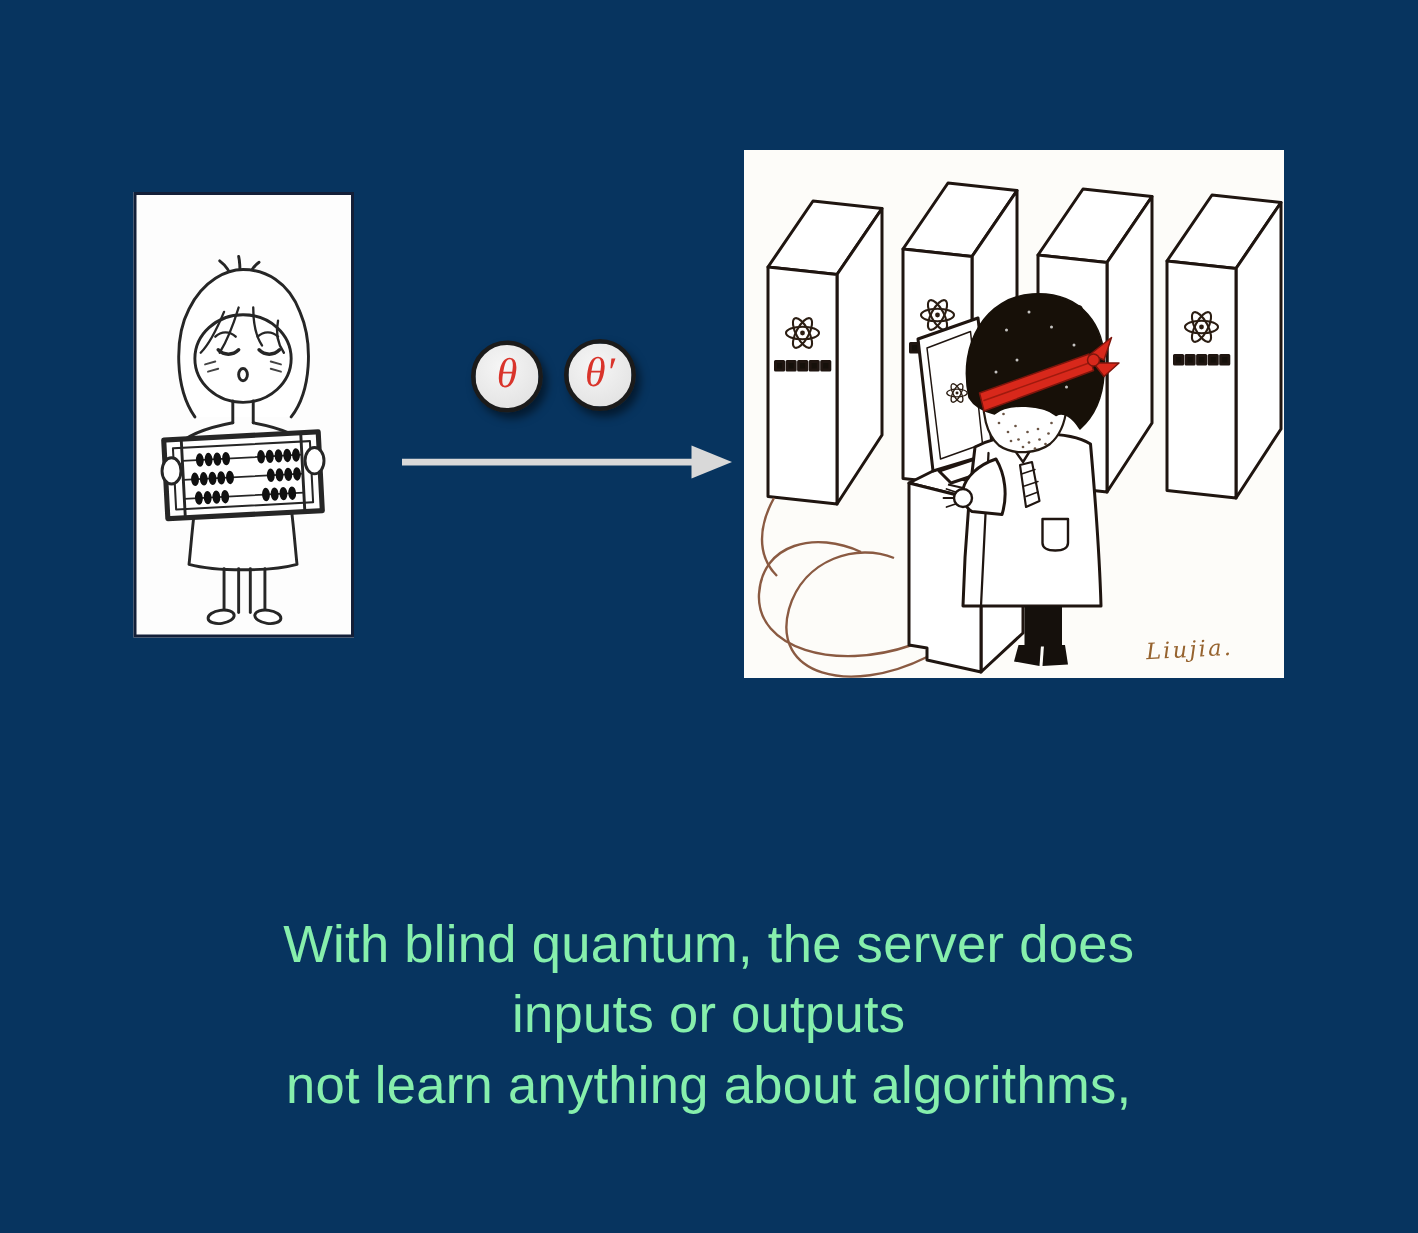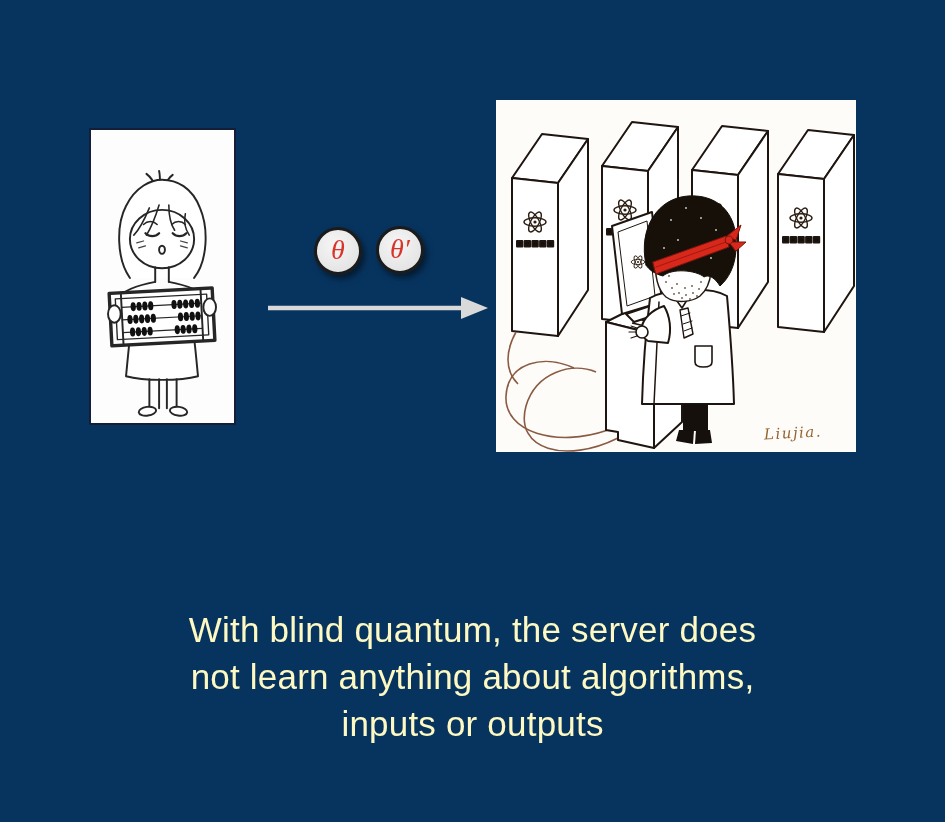--- a/index.html
+++ b/index.html
@@ -42,21 +42,21 @@
   .token-2 { left: 376px; top: 226px; }
   .token span {
     font-family: "Liberation Serif", serif; font-style: italic;
     font-size: 28px; color: #D9342B; line-height: 1; transform: translateY(-1px);
   }
 
   .arrow-svg { position: absolute; left: 266px; top: 294px; }
 
   .caption {
     position: absolute; left: 0; right: 0; top: 606px;
-    text-align: center; color: #fef9c3;
+    text-align: center; color: #86efac;
     font-size: 35px; line-height: 47px; font-weight: 400;
     letter-spacing: 0.2px;
   }
 </style>
 </head>
 <body>
 
 <div class="slide">
 
   <div class="client-box">
@@ -289,17 +289,17 @@
           <polygon points="233,142 250,142 240,151" fill="#D8281B" stroke="#7d150c" stroke-width="1"></polygon>
           <circle cx="233" cy="140" r="4" fill="#D8281B" stroke="#7d150c" stroke-width="1"></circle>
         </g>
       </g>
     </svg>
     <div class="signature">Liujia.</div>
   </div>
 
   <div class="caption">
     <div>With blind quantum, the server does</div>
+    <div>inputs or outputs</div>
     <div>not learn anything about algorithms,</div>
-    <div>inputs or outputs</div>
   </div>
 
 </div>
 
 </body></html>

